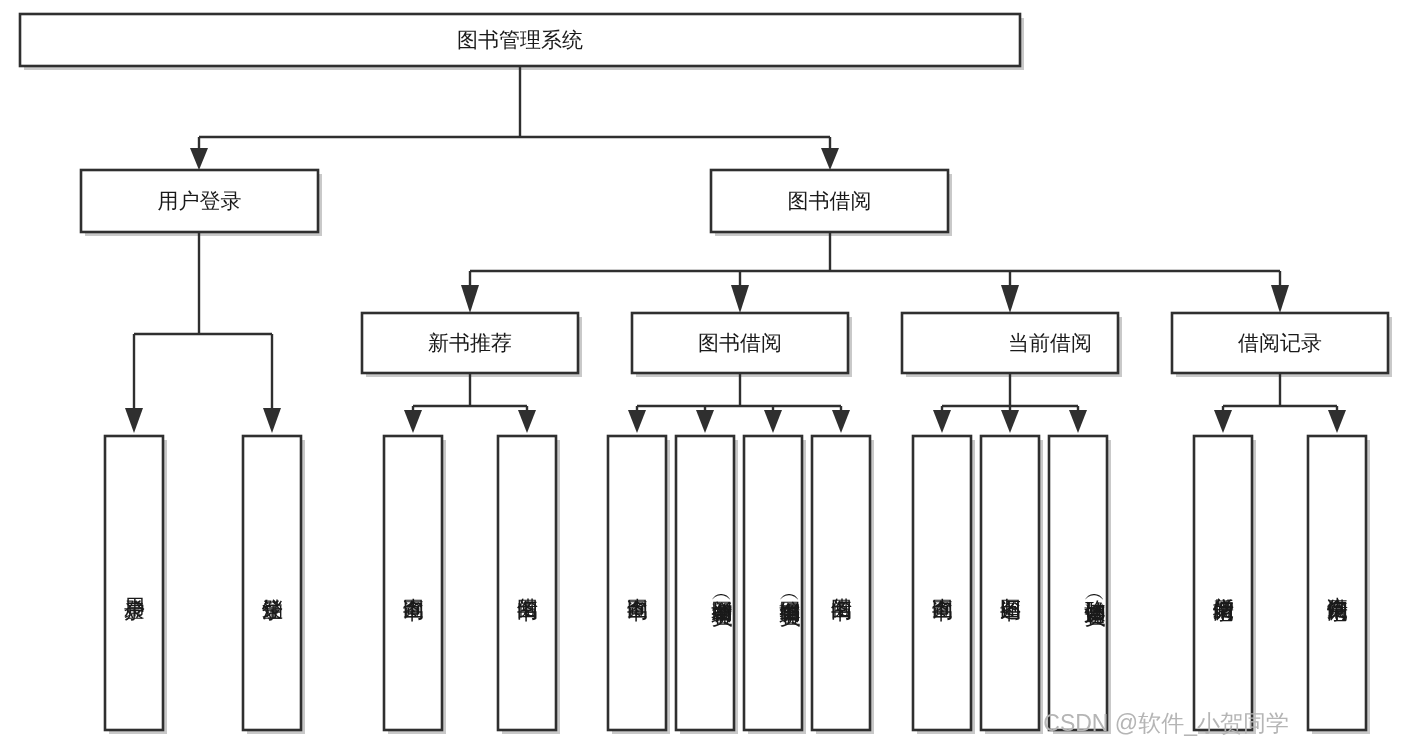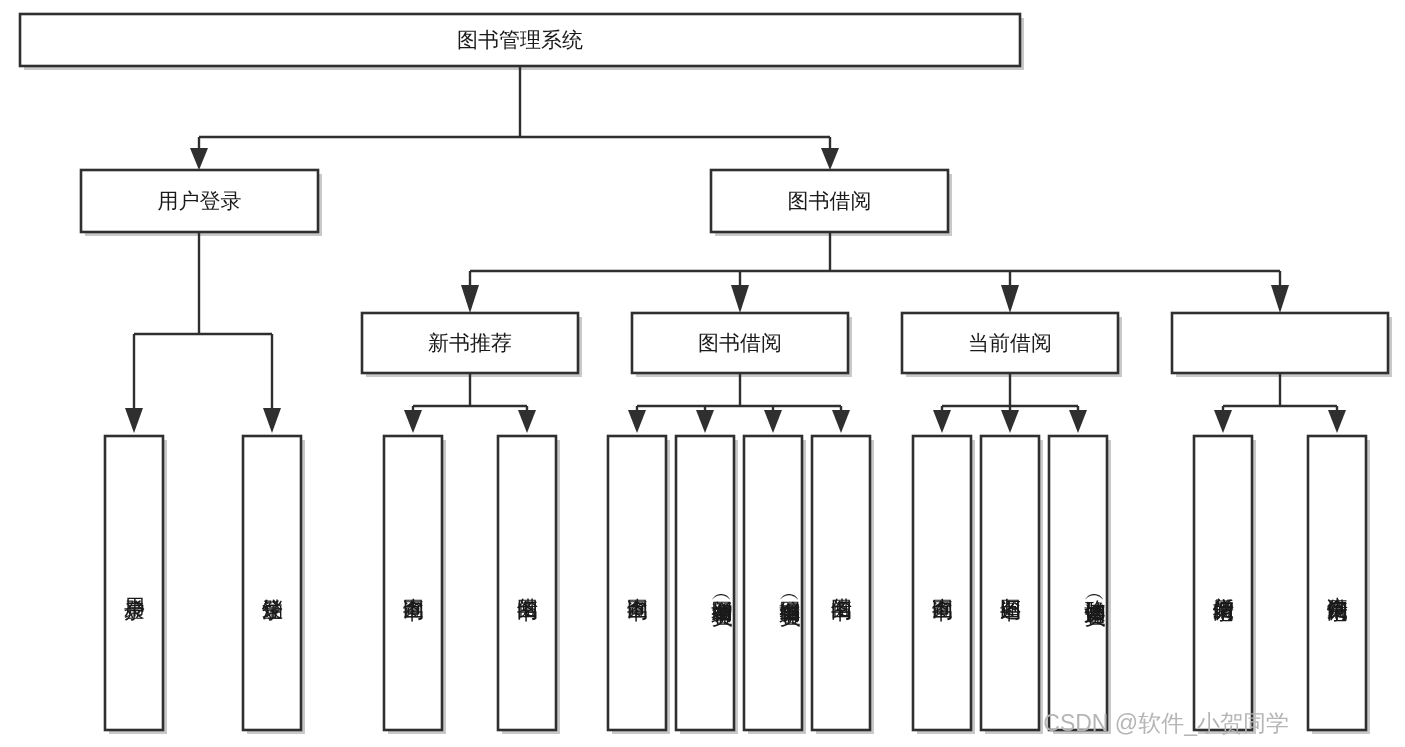--- a/index.html
+++ b/index.html
@@ -257,22 +257,23 @@
   <div class="horiz-label" style="left:20px; top:14px; width:1000px; height:52px;">图书管理系统</div>
 
   <div class="horiz-label" style="left:81px; top:170px; width:237px; height:62px;">用户登录</div>
 
   <div class="horiz-label" style="left:711px; top:170px; width:237px; height:62px;">图书借阅</div>
 
   <div class="horiz-label" style="left:632px; top:313px; width:216px; height:60px;">图书借阅</div>
 
   <div class="horiz-label" style="left:362px; top:313px; width:216px; height:60px;">新书推荐</div>
 
-  <div class="horiz-label" style="left:902px; top:313px; width:216px; height:60px;">当前借阅</div>
-
+  <div class="horiz-label" style="left:902px; top:313px; width:216px; height:60px;padding-left:40px;">当前借阅</div>
+
+  <div class="horiz-label" style="left:1172px; top:313px; width:216px; height:60px;">借阅记录</div>
 
   <div class="vert-label" style="left:105px; top:436px; width:58px; height:294px;">用户登录</div>
   <div class="vert-label" style="left:243px; top:436px; width:58px; height:294px;">注销登录</div>
 
   <div class="vert-label" style="left:384px; top:436px; width:58px; height:294px;">查询图书</div>
   <div class="vert-label" style="left:498px; top:436px; width:58px; height:294px;">借阅图书</div>
 
   <div class="vert-label" style="left:608px; top:436px; width:58px; height:294px;">查询图书</div>
   <div class="vert-label" style="left:676px; top:436px; width:58px; height:294px; align-items:flex-start; padding-top:8px; box-sizing:border-box;">新增图书（管理员）</div>
   <div class="vert-label" style="left:744px; top:436px; width:58px; height:294px; align-items:flex-start; padding-top:8px; box-sizing:border-box;">编辑图书（管理员）</div>

